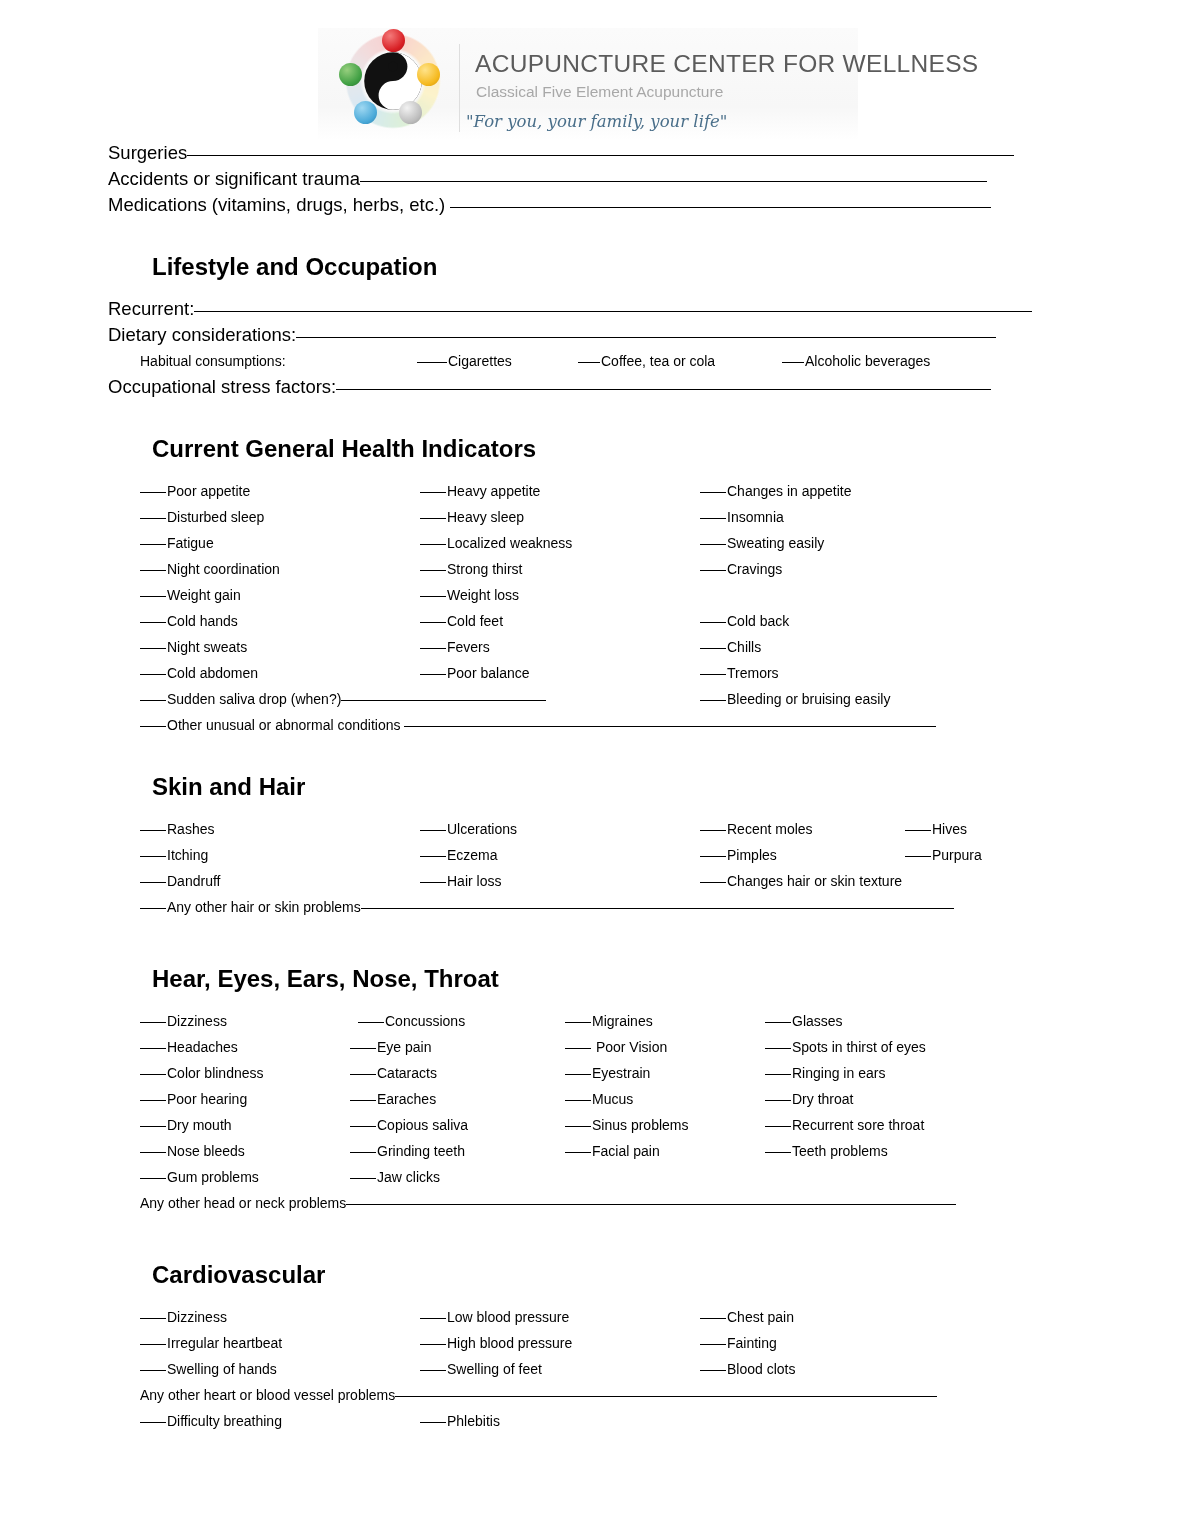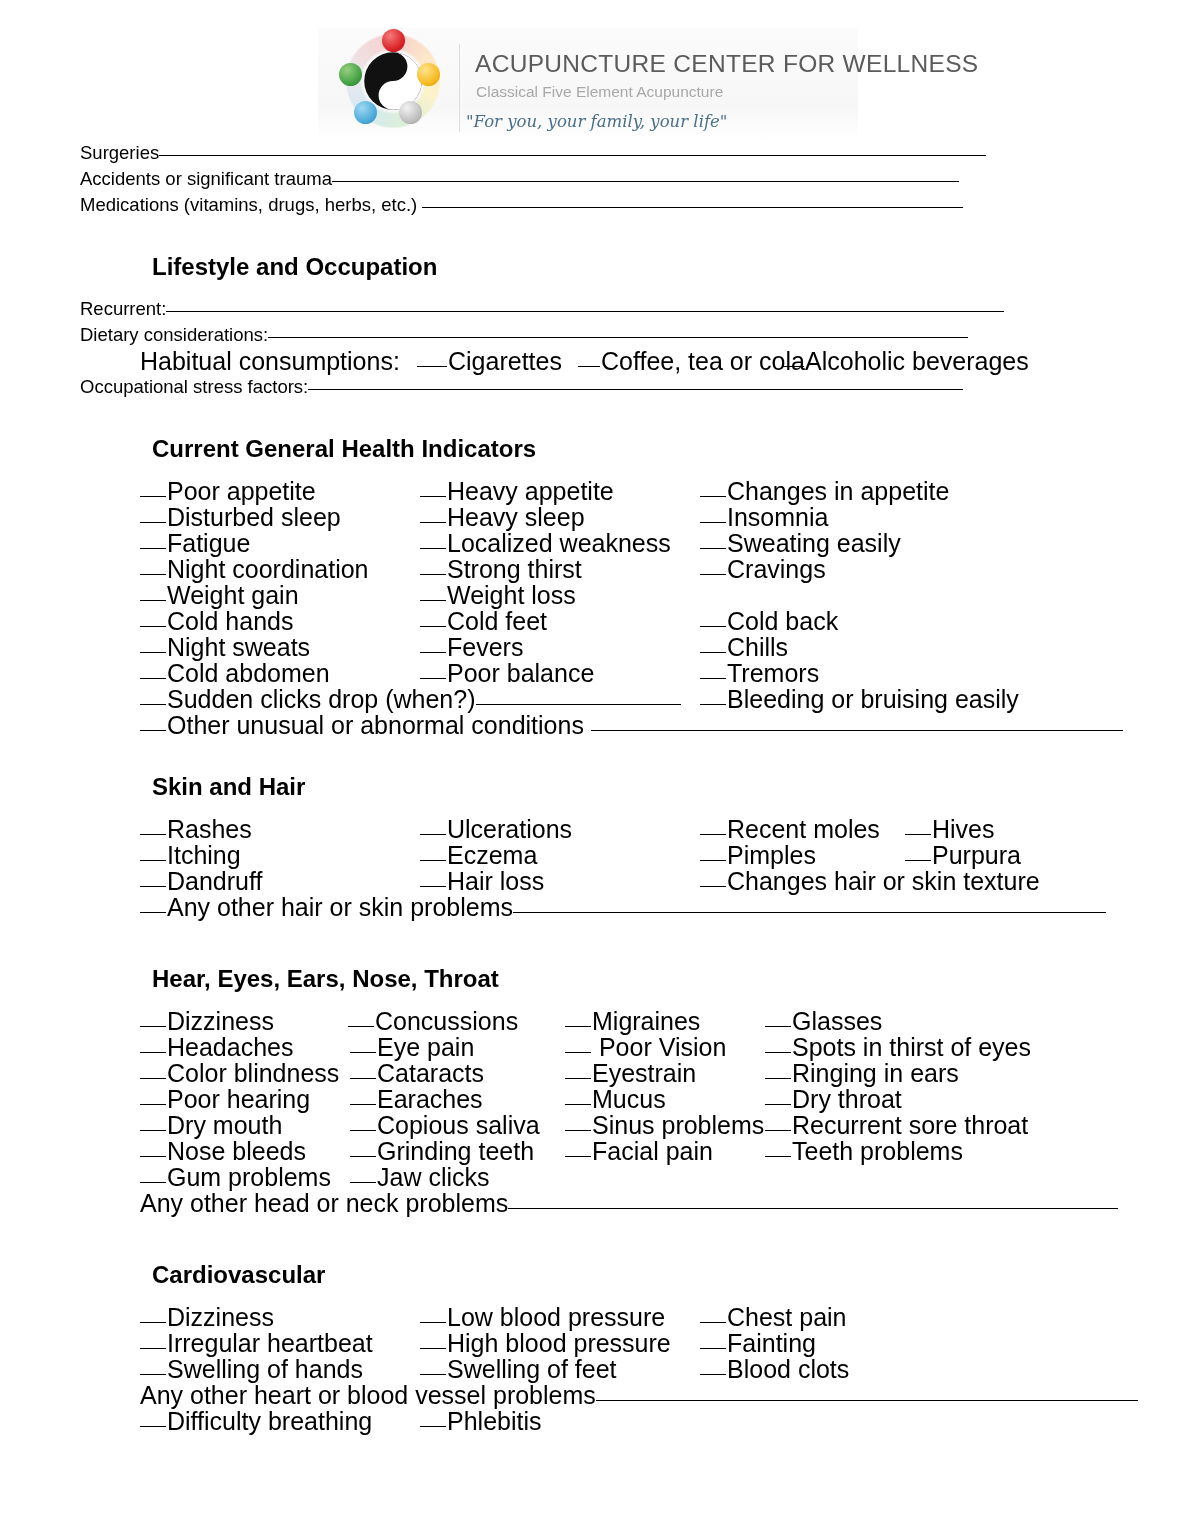--- a/index.html
+++ b/index.html
@@ -106,21 +106,21 @@
     left: 0;
     top: 140px;
     width: 1187px;
   }
   .fieldline {
     position: relative;
     height: 26px;
     font-size: 18.5px;
     line-height: 26px;
     white-space: nowrap;
-    padding-left: 80px;
+    padding-left: 108px;
   }
   .fieldline .lbl { }
   .fieldline .rule {
     display: inline-block;
     border-bottom: 1.6px solid #000;
     height: 15px;
     vertical-align: baseline;
     position: relative;
     top: -3px;
   }
@@ -133,21 +133,21 @@
     line-height: 34px;
     white-space: nowrap;
   }
   .spacer-md { height: 20px; }
   .spacer-lg { height: 30px; }
 
   
   .grid-row {
     position: relative;
     height: 26px;
-    font-size: 25px;
+    font-size: 14px;
     line-height: 26px;
     white-space: nowrap;
     padding-left: 20px;
   }
   .cell {
     position: absolute;
     top: 0;
     white-space: nowrap;
   }
   .blank {
@@ -263,21 +263,21 @@
     <span class="cell" style="left:140px"><i class="blank"></i><span>Night sweats</span></span>
     <span class="cell" style="left:420px"><i class="blank"></i><span>Fevers</span></span>
     <span class="cell" style="left:700px"><i class="blank"></i><span>Chills</span></span>
   </div>
   <div class="grid-row">
     <span class="cell" style="left:140px"><i class="blank"></i><span>Cold abdomen</span></span>
     <span class="cell" style="left:420px"><i class="blank"></i><span>Poor balance</span></span>
     <span class="cell" style="left:700px"><i class="blank"></i><span>Tremors</span></span>
   </div>
   <div class="grid-row">
-    <span class="cell" style="left:140px"><i class="blank"></i><span>Sudden clicks drop (when?)</span><i class="inline-rule" style="width:205px"></i></span>
+    <span class="cell" style="left:140px"><i class="blank"></i><span>Sudden saliva drop (when?)</span><i class="inline-rule" style="width:205px"></i></span>
     <span class="cell" style="left:700px"><i class="blank"></i><span>Bleeding or bruising easily</span></span>
   </div>
   <div class="grid-row">
     <span class="cell" style="left:140px"><i class="blank"></i><span>Other unusual or abnormal conditions </span><i class="inline-rule" style="width:532px"></i></span>
   </div>
 
   <div class="spacer-md"></div>
 
   <h2 class="section">Skin and Hair</h2>
   <div class="grid-row">
@@ -299,21 +299,21 @@
   </div>
   <div class="grid-row">
     <span class="cell" style="left:140px"><i class="blank"></i><span>Any other hair or skin problems</span><i class="inline-rule" style="width:593px"></i></span>
   </div>
 
   <div class="spacer-lg"></div>
 
   <h2 class="section">Hear, Eyes, Ears, Nose, Throat</h2>
   <div class="grid-row">
     <span class="cell" style="left:140px"><i class="blank"></i><span>Dizziness</span></span>
-    <span class="cell" style="left:348px"><i class="blank"></i><span>Concussions</span></span>
+    <span class="cell" style="left:358px"><i class="blank"></i><span>Concussions</span></span>
     <span class="cell" style="left:565px"><i class="blank"></i><span>Migraines</span></span>
     <span class="cell" style="left:765px"><i class="blank"></i><span>Glasses</span></span>
   </div>
   <div class="grid-row">
     <span class="cell" style="left:140px"><i class="blank"></i><span>Headaches</span></span>
     <span class="cell" style="left:350px"><i class="blank"></i><span>Eye pain</span></span>
     <span class="cell" style="left:565px"><i class="blank"></i><span> Poor Vision</span></span>
     <span class="cell" style="left:765px"><i class="blank"></i><span>Spots in thirst of eyes</span></span>
   </div>
   <div class="grid-row">

